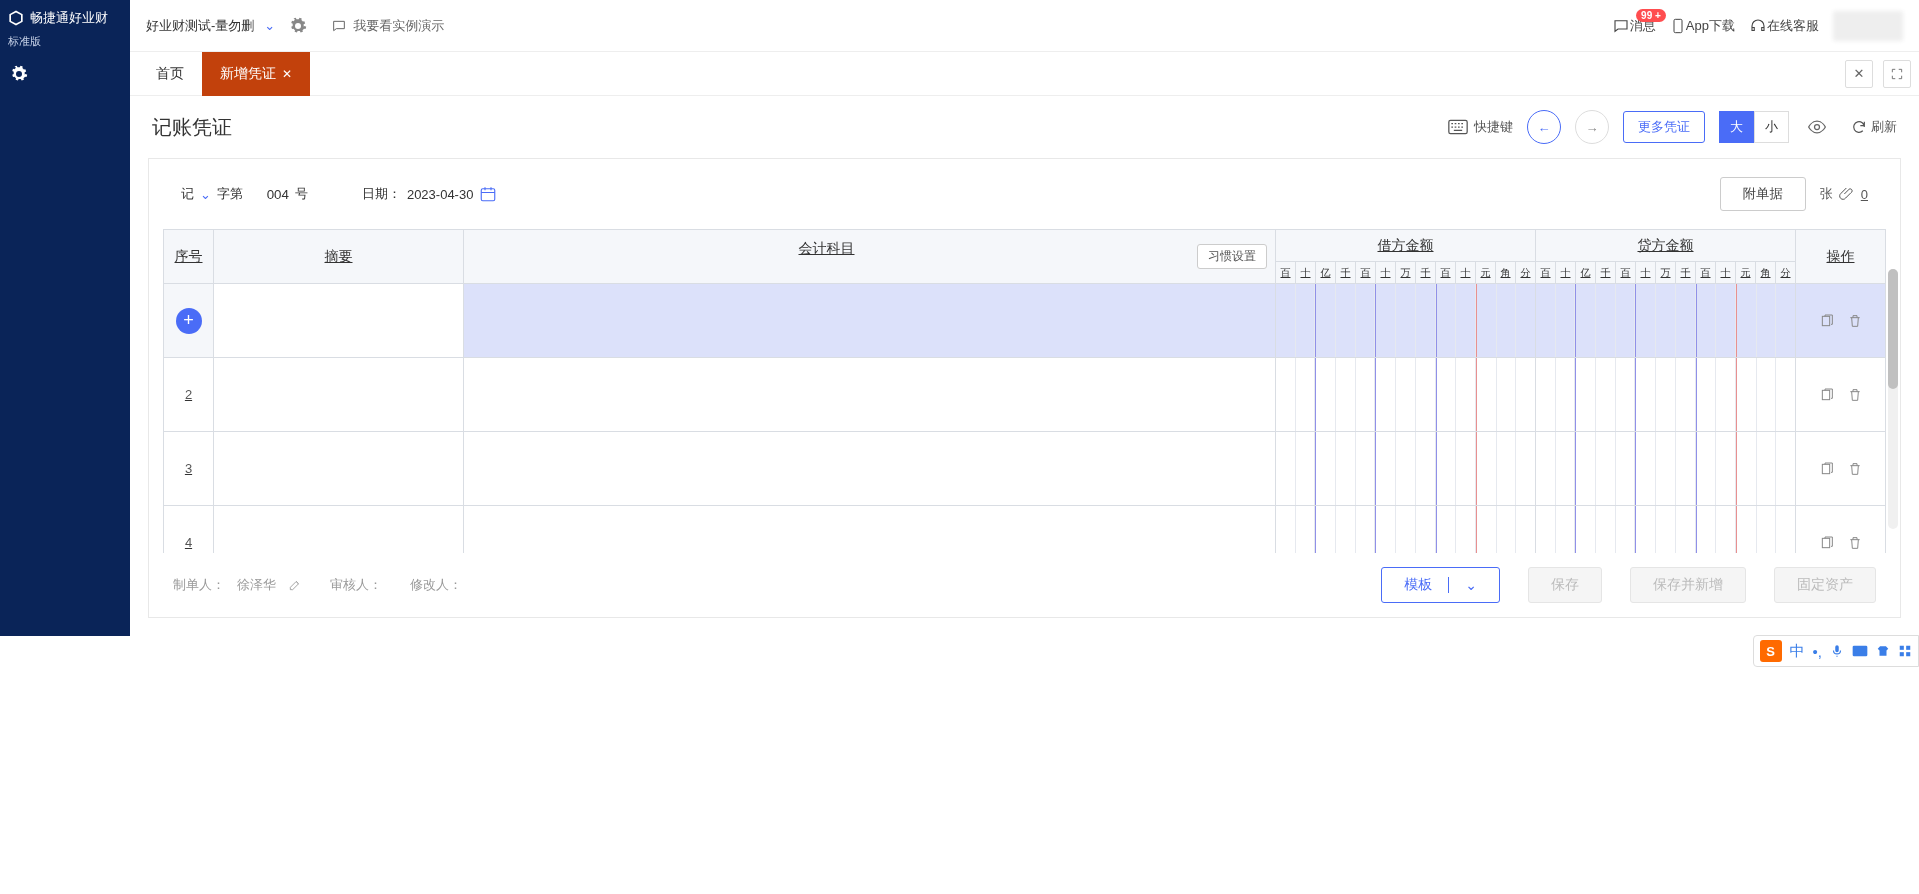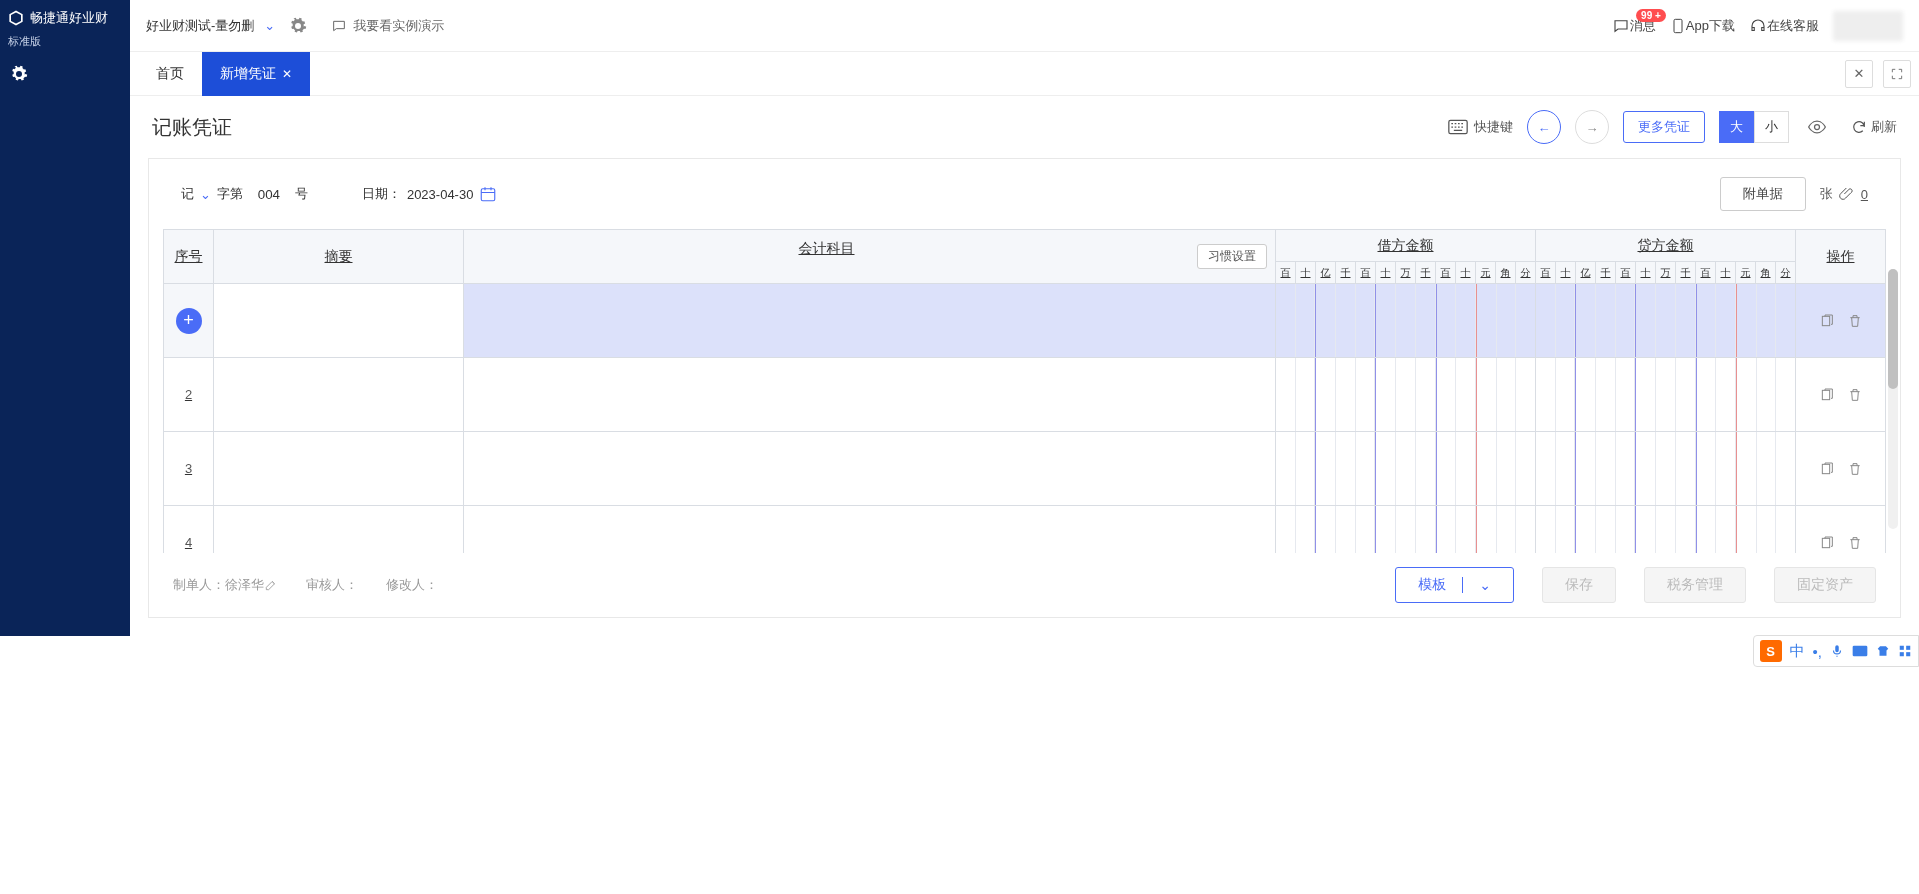--- a/index.html
+++ b/index.html
@@ -26,21 +26,21 @@
 .top-gear { color: #888; cursor: pointer; }
 .demo-link { display: flex; align-items: center; gap: 6px; color: #666; cursor: pointer; margin-left: 10px; }
 .top-spacer { flex: 1; }
 .top-action { display: flex; align-items: center; color: #444; cursor: pointer; position: relative; }
 .badge { position: absolute; top: -8px; right: -10px; background: #ff4d4f; color: #fff; border-radius: 10px; font-size: 10px; padding: 1px 5px; font-weight: bold; }
 .avatar-blur { width: 70px; height: 30px; background: #eee; filter: blur(2px); border-radius: 2px; }
 
 
 .tabs-row { display: flex; align-items: center; height: 44px; border-bottom: 1px solid #eee; padding: 0 8px; }
 .tab { padding: 0 18px; height: 44px; display: flex; align-items: center; gap: 6px; cursor: pointer; font-size: 14px; }
-.tab.active { background: #1d4ed8; color: #fff; }
+.tab.active { background: #c2410c; color: #fff; }
 .tab-close { font-size: 12px; cursor: pointer; }
 .tabs-right { margin-left: auto; display: flex; gap: 10px; align-items: center; }
 .sq-btn { width: 28px; height: 28px; border: 1px solid #ddd; display: flex; align-items: center; justify-content: center; cursor: pointer; border-radius: 2px; color: #666; }
 
 
 .page-head { display: flex; align-items: center; padding: 14px 22px; gap: 14px; }
 .page-title { font-size: 20px; font-weight: 500; }
 .head-spacer { flex: 1; }
 .shortcut-btn { display: flex; align-items: center; gap: 6px; color: #555; cursor: pointer; }
 .nav-circ { width: 34px; height: 34px; border: 1px solid #ddd; border-radius: 50%; display: flex; align-items: center; justify-content: center; color: #888; cursor: pointer; }
@@ -52,21 +52,21 @@
 .icon-btn { color: #666; cursor: pointer; padding: 4px; }
 .refresh { display: flex; align-items: center; gap: 4px; color: #555; cursor: pointer; margin-left: 6px; }
 
 
 .content-wrap { flex: 1; padding: 0 18px 18px; overflow: hidden; }
 .card { border: 1px solid #e8e8e8; height: 100%; display: flex; flex-direction: column; background: #fff; }
 
 
 .voucher-head { display: flex; align-items: center; padding: 18px 32px; gap: 14px; }
 .vh-item { display: flex; align-items: center; gap: 6px; }
-.vh-input { border: none; width: 40px; text-align: center; color: #333; }
+.vh-input { border: none; width: 40px; text-align: right; color: #333; }
 .vh-sel { color: #4a6cf7; display: flex; align-items: center; gap: 4px; cursor: pointer; }
 .date-input { color: #333; }
 .cal-icon { color: #4a6cf7; cursor: pointer; }
 .vh-spacer { flex: 1; }
 .btn-outline { border: 1px solid #ccc; padding: 7px 22px; border-radius: 3px; cursor: pointer; color: #444; background: #fff; }
 .attach-info { display: flex; align-items: center; gap: 6px; color: #555; }
 .attach-info u { color: #555; }
 
 
 .table-wrap { flex: 1; overflow: auto; padding: 0 14px; position: relative; }
@@ -93,21 +93,21 @@
 .amount-cells span.blue-l { border-left: 1px solid #9090e8; }
 td.amount-td { padding: 0; }
 .ops-cell { display: flex; gap: 12px; justify-content: center; color: #888; }
 .ops-cell span { cursor: pointer; }
 tfoot td { background: #f0f8fb; height: 52px; padding: 0 14px; text-align: left; font-size: 14px; color: #444; }
 .scroll-track { position: absolute; right: 2px; top: 40px; width: 10px; height: 260px; background: #f0f0f0; border-radius: 5px; }
 .scroll-thumb { width: 100%; height: 120px; background: #c0c0c0; border-radius: 5px; }
 
 
 .card-footer { padding: 14px 24px; display: flex; align-items: center; gap: 28px; color: #999; font-size: 13px; position: relative; }
-.footer-item { display: flex; align-items: center; gap: 0; }
+.footer-item { display: flex; align-items: center; gap: 12px; }
 .footer-spacer { flex: 1; }
 .btn { padding: 8px 22px; border-radius: 3px; cursor: pointer; font-size: 14px; border: 1px solid transparent; }
 .btn.template { border-color: #4a6cf7; color: #4a6cf7; display: flex; align-items: center; gap: 16px; background: #fff; }
 .btn.template .divider { width: 1px; height: 16px; background: #4a6cf7; }
 .btn.disabled { background: #f5f5f5; color: #bbb; border-color: #e5e5e5; cursor: not-allowed; }
 .tooltip { position: absolute; right: 210px; bottom: 52px; background: #fff; border: 1px solid #eee; box-shadow: 0 2px 8px rgba(0,0,0,0.1); padding: 10px 14px; border-radius: 3px; color: #555; font-size: 13px; }
 
 
 .ime-bar { position: fixed; right: 0; top: 635px; display: flex; align-items: center; background: #fff; border: 1px solid #ddd; border-radius: 4px 0 0 4px; padding: 4px 6px; gap: 8px; z-index: 999; }
 .ime-s { width: 22px; height: 22px; background: #ff6a00; color: #fff; display: flex; align-items: center; justify-content: center; font-weight: bold; border-radius: 3px; }
@@ -671,21 +671,21 @@
           <div class="footer-item">
               <span>修改人：</span>
             </div>
           <div class="footer-spacer"></div>
           <div class="btn template">
             <span>模板</span>
             <span class="divider"></span>
             <span style="color:#4a6cf7;">⌄</span>
           </div>
           <div class="btn disabled">保存</div>
-          <div class="btn disabled">税务管理</div>
+          <div class="btn disabled">保存并新增</div>
           <div class="btn disabled">固定资产</div>
         </div>
       </div>
     </div>
   </div>
 </div>
 
 <div class="ime-bar">
   <span class="ime-s">S</span>
   <span class="ime-ic">中</span>

